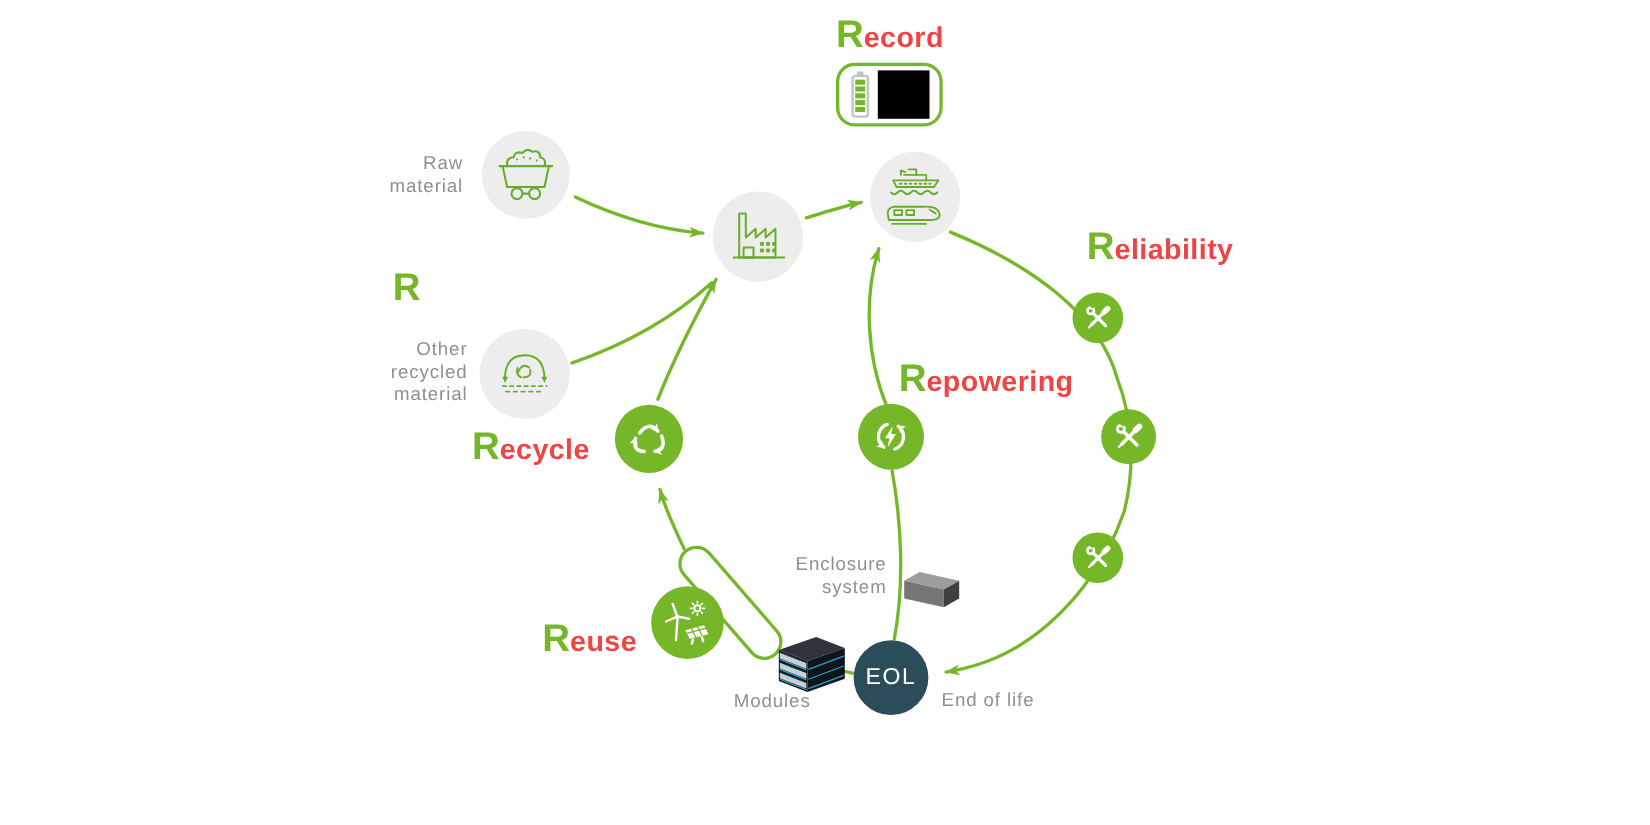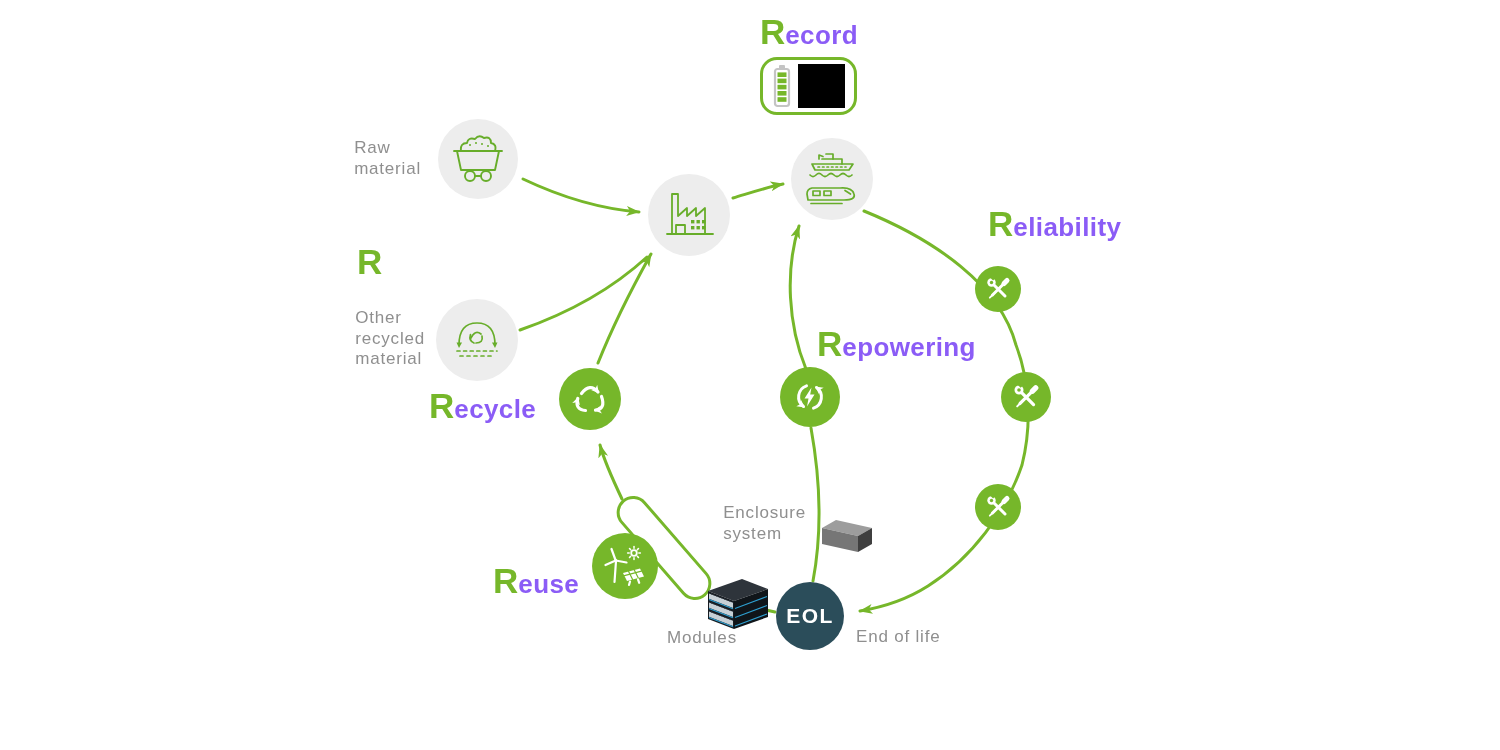--- a/index.html
+++ b/index.html
@@ -8,27 +8,27 @@
   .connectors{position:absolute;left:0;top:0;z-index:1;}
   .node{position:absolute;z-index:2;}
   .circle{position:absolute;z-index:2;border-radius:50%;display:flex;align-items:center;
           justify-content:center;transform:translate(-50%,-50%);}
   .gray{background:#ededed;}
   .greenbg{background:#76b72a;}
   .tealbg{background:#2b4d5a;}
   .rtitle{position:absolute;z-index:3;display:flex;align-items:baseline;white-space:nowrap;
           transform:translateY(-50%);font-weight:bold;}
   .rtitle .init{font-size:35px;font-weight:bold;color:#76b72a;}
-  .rtitle .rest{font-size:26px;font-weight:bold;color:#8b5cf6;letter-spacing:0.4px;}
+  .rtitle .rest{font-size:26px;font-weight:bold;color:#ef4444;letter-spacing:0.4px;}
   .rtitle.centered{transform:translate(-50%,-50%);}
   .glabel{position:absolute;z-index:3;color:#8f8f8f;font-size:17px;letter-spacing:0.8px;
           line-height:1.22;white-space:pre-line;transform:translateY(-50%);text-align:right;}
-  .glabel.right{text-align:left;}
+  .glabel.right{text-align:right;}
   .glabel.centered{transform:translate(-50%,-50%);text-align:center;}
-  .eol-text{color:#fff;font-weight:bold;font-size:21px;letter-spacing:1.5px;}
+  .eol-text{color:#fff;font-weight:normal;font-size:21px;letter-spacing:1.5px;}
   .record-badge{position:absolute;left:760px;top:57px;width:97px;height:58px;z-index:2;
           border:3px solid #76b72a;border-radius:17px;background:#fff;box-sizing:border-box;
           display:flex;align-items:center;padding-left:8px;gap:5px;}
   .record-screen{width:47px;height:44px;background:#000;}
 </style>
 </head>
 <body>
 
 <div class="canvas">
 

